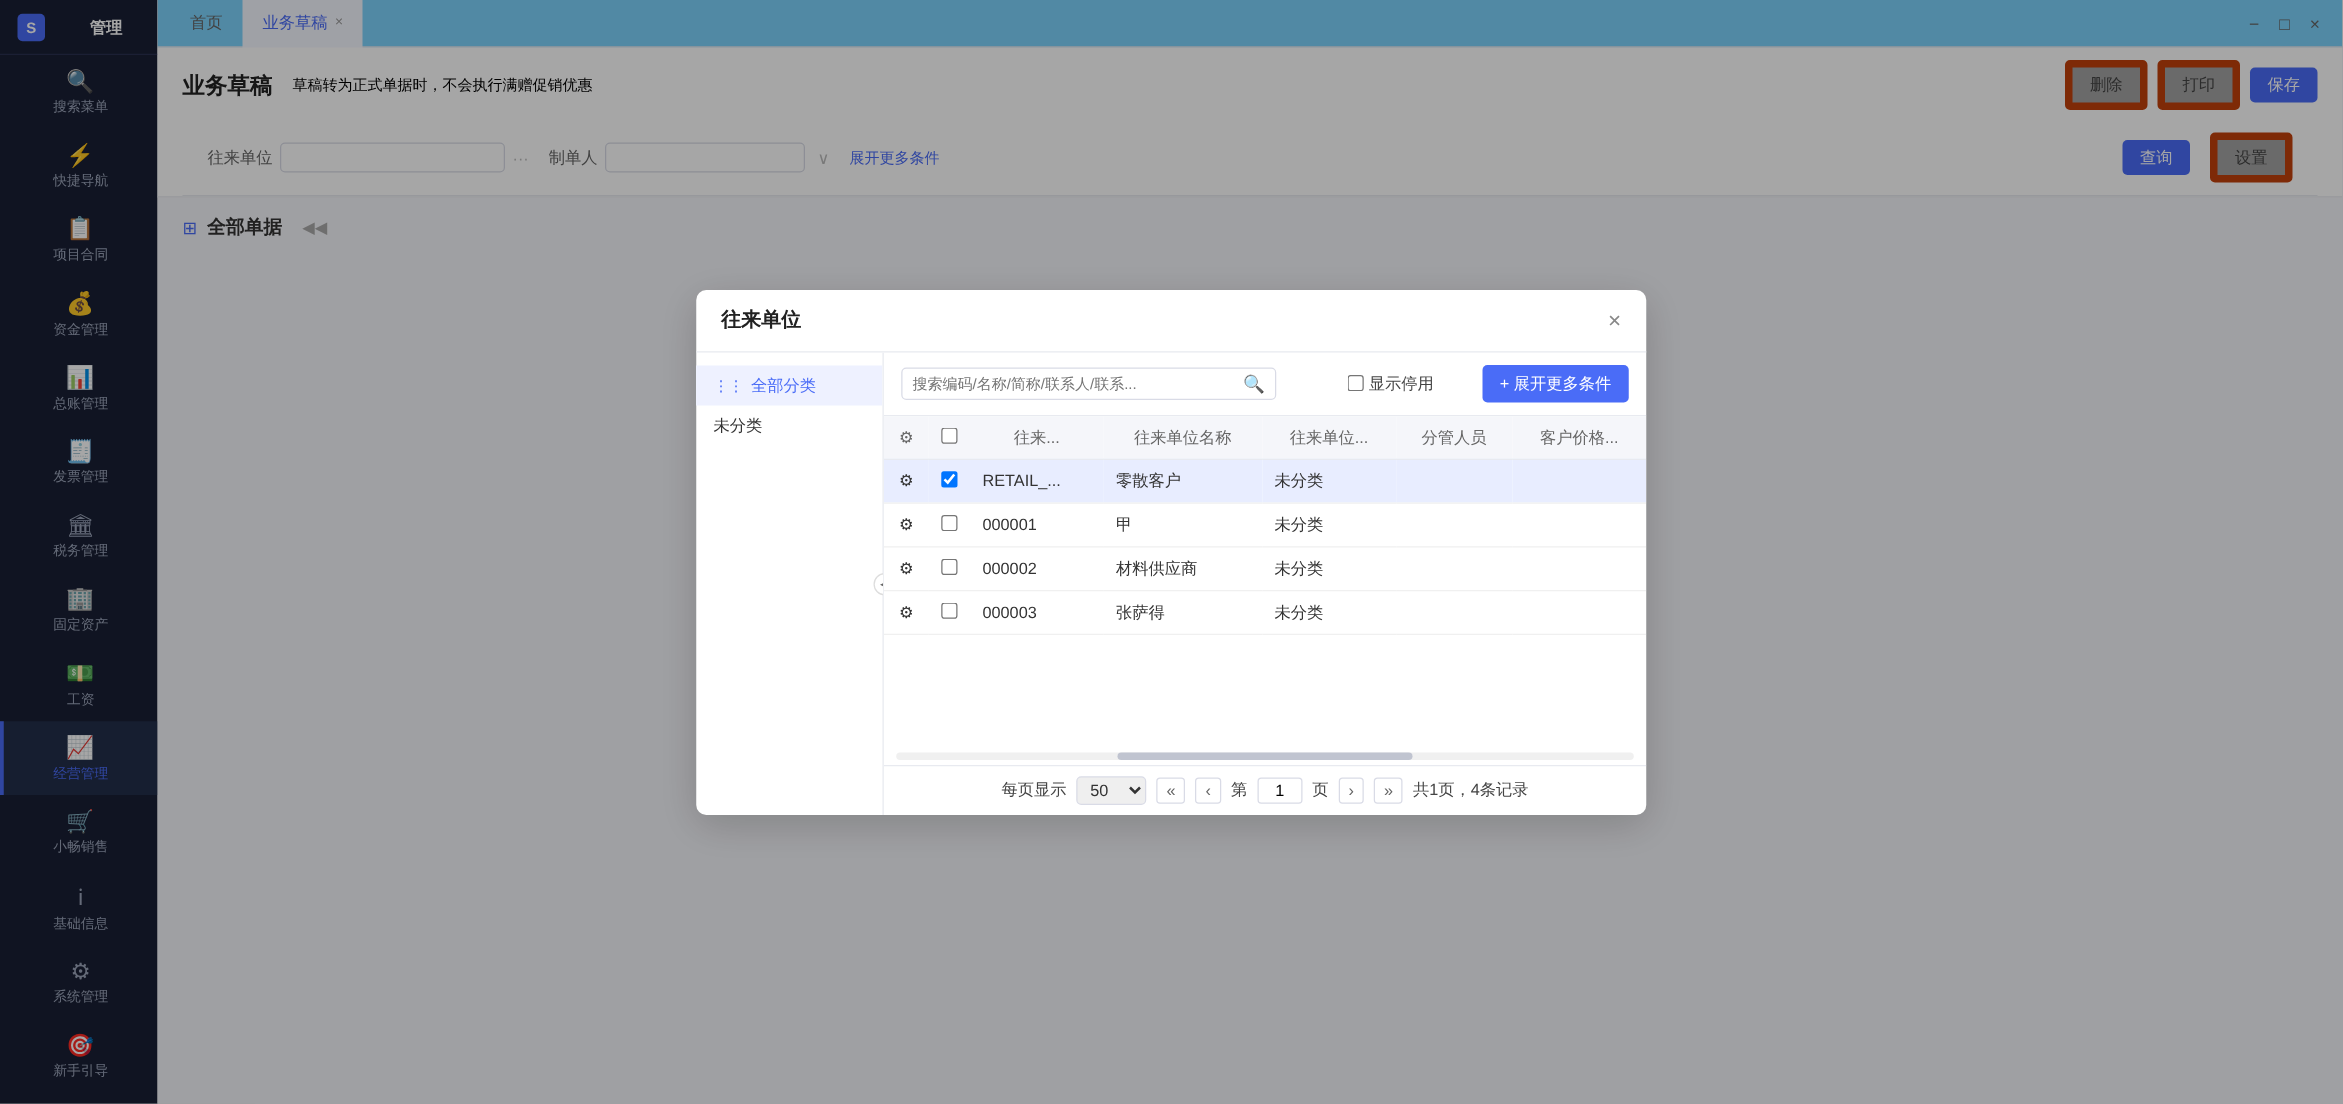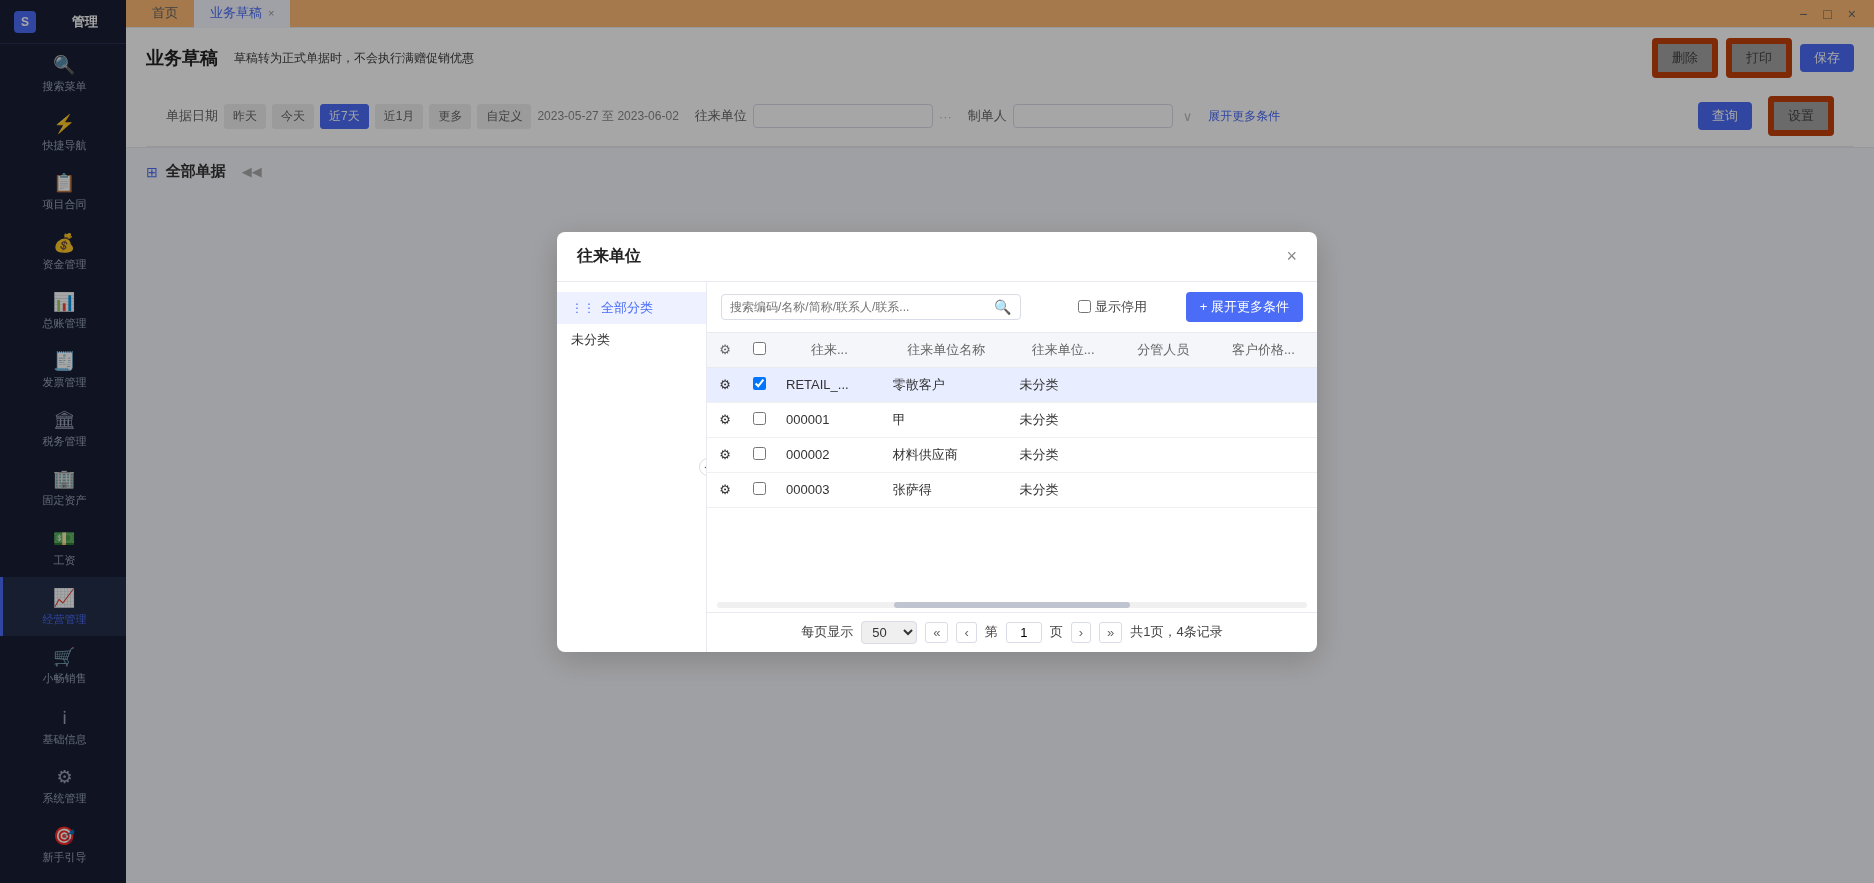--- a/index.html
+++ b/index.html
@@ -50,22 +50,22 @@
     .main {
       flex: 1;
       display: flex;
       flex-direction: column;
       background: #f5f6fa;
       overflow: hidden;
     }
 
     
     .topbar {
-      background: #fdba74;
-      height: 28px;
+      background: #7dd3fc;
+      height: 38px;
       display: flex;
       align-items: center;
       border-bottom: 1px solid #e8eaf0;
       padding: 0 0 0 10px;
       gap: 0;
     }
     .tab {
       height: 44px;
       display: flex;
       align-items: center;
@@ -85,21 +85,21 @@
       background: #fff;
       padding: 10px 20px 0 20px;
       border-bottom: 1px solid #e8eaf0;
     }
     .page-title-row {
       display: flex;
       align-items: center;
       margin-bottom: 8px;
     }
     .page-title { font-size: 18px; font-weight: 600; color: #222; }
-    .page-subtitle { font-size: 12px; color: #404040; margin-left: 16px; }
+    .page-subtitle { font-size: 12px; color: #000000; margin-left: 16px; }
     .page-actions { margin-left: auto; display: flex; gap: 8px; align-items: center; }
     .btn { padding: 5px 14px; border-radius: 4px; font-size: 13px; cursor: pointer; border: 1px solid #d9dbe6; background: #fff; color: #444; }
     .btn-primary { background: #4a6cf7; color: #fff; border: none; }
     .btn-outline { background: #a3a3a3; color: #444; border: 6px solid #c2410c; }
 
     
     .filter-bar {
       padding: 10px 20px;
       background: #fff;
       display: flex;
@@ -416,30 +416,20 @@
       <span class="page-title">业务草稿</span>
       <span class="page-subtitle">草稿转为正式单据时，不会执行满赠促销优惠</span>
       <div class="page-actions">
         <button class="btn btn-outline">删除</button>
         <button class="btn btn-outline">打印</button>
         <button class="btn btn-primary">保存</button>
       </div>
     </div>
 
     <div class="filter-bar">
-      <div class="filter-group">
-        <span class="filter-label">单据日期</span>
-        <button class="date-btn">昨天</button>
-        <button class="date-btn">今天</button>
-        <button class="date-btn active">近7天</button>
-        <button class="date-btn">近1月</button>
-        <button class="date-btn">更多</button>
-        <button class="date-btn">自定义</button>
-        <span class="date-range">2023-05-27 至 2023-06-02</span>
-      </div>
       <div class="filter-group">
         <span class="filter-label">往来单位</span>
         <input class="filter-input" style="width: 180px;">
         <span style="color:#bbb;">···</span>
       </div>
       <div class="filter-group">
         <span class="filter-label">制单人</span>
         <input class="filter-input" style="width: 160px;">
         <span style="color:#bbb; margin-left:4px;">∨</span>
       </div>

